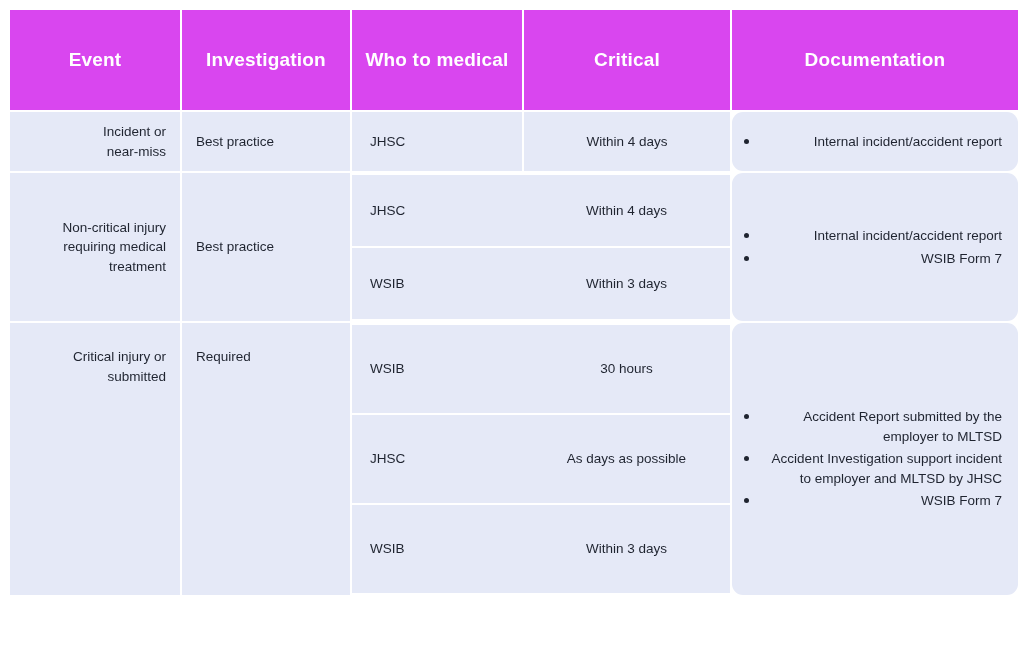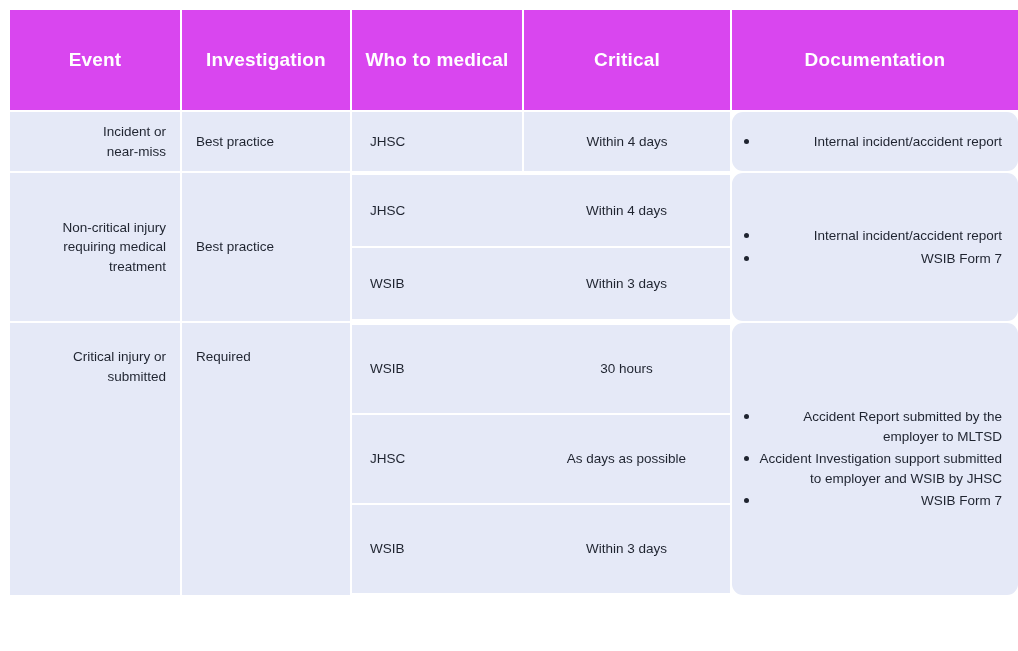--- a/index.html
+++ b/index.html
@@ -229,21 +229,21 @@
             <tr>
               <td class="sub-notify" style="height:68px">WSIB</td>
               <td class="sub-time" style="height:68px">Within 3 days</td>
             </tr>
           </tbody>
             </table>
         </td>
         <td class="cell-doc">
           <ul class="doclist">
             <li>Accident Report submitted by the employer to MLTSD</li>
-            <li>Accident Investigation support submitted to employer and WSIB by JHSC</li>
+            <li>Accident Investigation support incident to employer and MLTSD by JHSC</li>
             <li>WSIB Form 7</li>
           </ul>
         </td>
       </tr>
 
     </tbody>
   </table>
 </div>
 
 </body></html>

